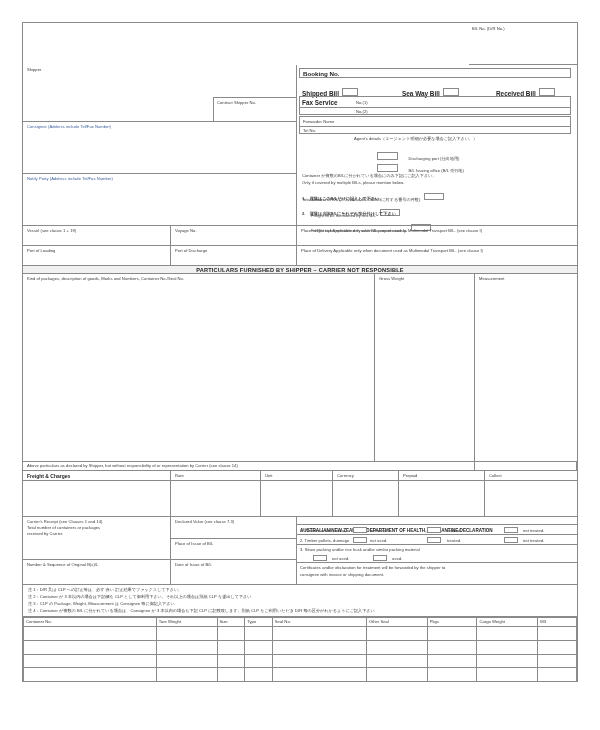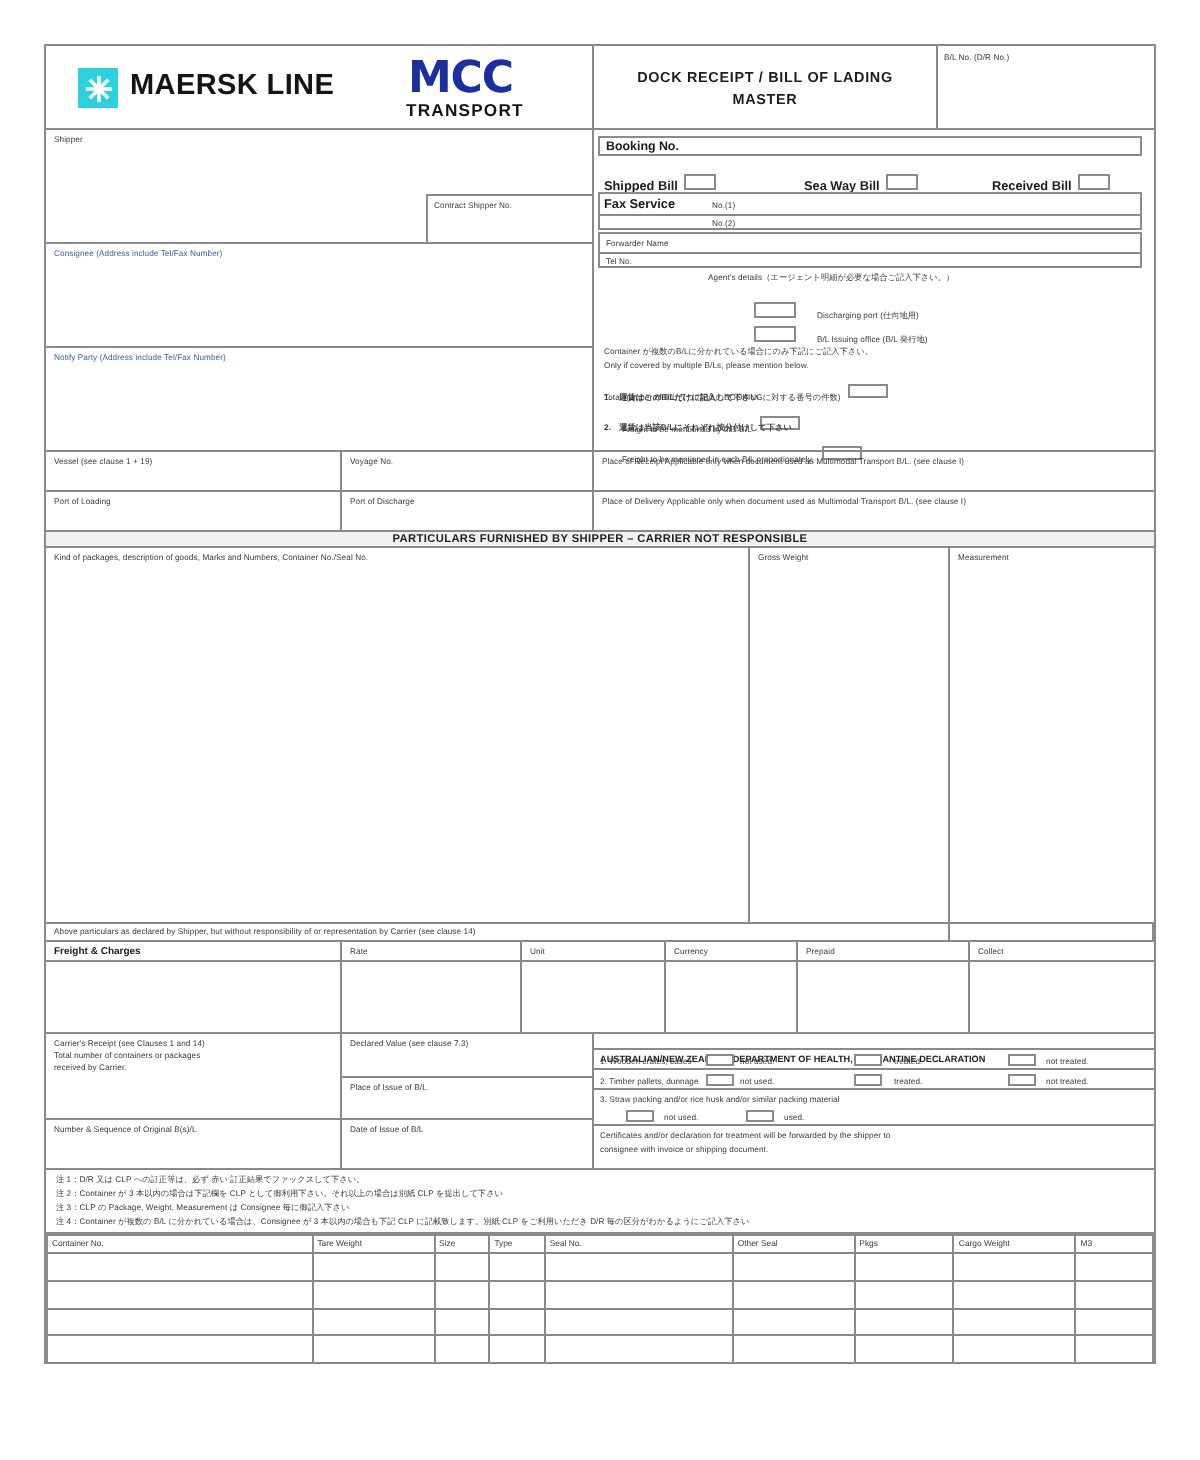--- a/index.html
+++ b/index.html
@@ -154,42 +154,21 @@
   }
   #ctab thead th { height: 9px; }
   #ctab tbody td { height: 13px; }
 </style>
 </head>
 <body>
 
 <div id="sheet">
 <div id="form">
 
-  <div class="abs bb br" id="hdr-left">
-    <div class="abs" id="maersk-star" style="background: rgb(47, 208, 221);">
-      <svg width="15" height="15" viewBox="0 0 24 24" aria-hidden="true">
-        <g fill="#ffffff">
-          <rect x="10.6" y="1.5" width="2.8" height="21"></rect>
-          <rect x="1.5" y="10.6" width="21" height="2.8"></rect>
-          <rect x="10.6" y="1.5" width="2.8" height="21" transform="rotate(45 12 12)"></rect>
-          <rect x="10.6" y="1.5" width="2.8" height="21" transform="rotate(-45 12 12)"></rect>
-        </g>
-      </svg>
-    </div>
-    <div class="abs" id="maersk-word">MAERSK LINE</div>
-    <div class="abs" id="mcc-word" style="color: rgb(28, 47, 158);">MCC</div>
-    <div class="abs" id="mcc-sub">TRANSPORT</div>
-  </div>
-
-  <div class="abs bb br" id="hdr-title-cell">
-    <div id="hdr-title">
-      <span>DOCK RECEIPT / BILL OF LADING</span><br>
-      <span>MASTER</span>
-    </div>
-  </div>
+
 
   <div class="abs bb" id="hdr-bl-cell">
     <div class="lbl abs" style="left:3px; top:3px;">B/L No. (D/R No.)</div>
   </div>
 
   <div class="abs br" id="shipper-cell">
     <div class="lbl abs" style="left:4px; top:2px;">Shipper</div>
   </div>
   <div class="abs bt bl" id="contract-cell">
     <div class="lbl abs" style="left:3px; top:2px;">Contract Shipper No.</div>

